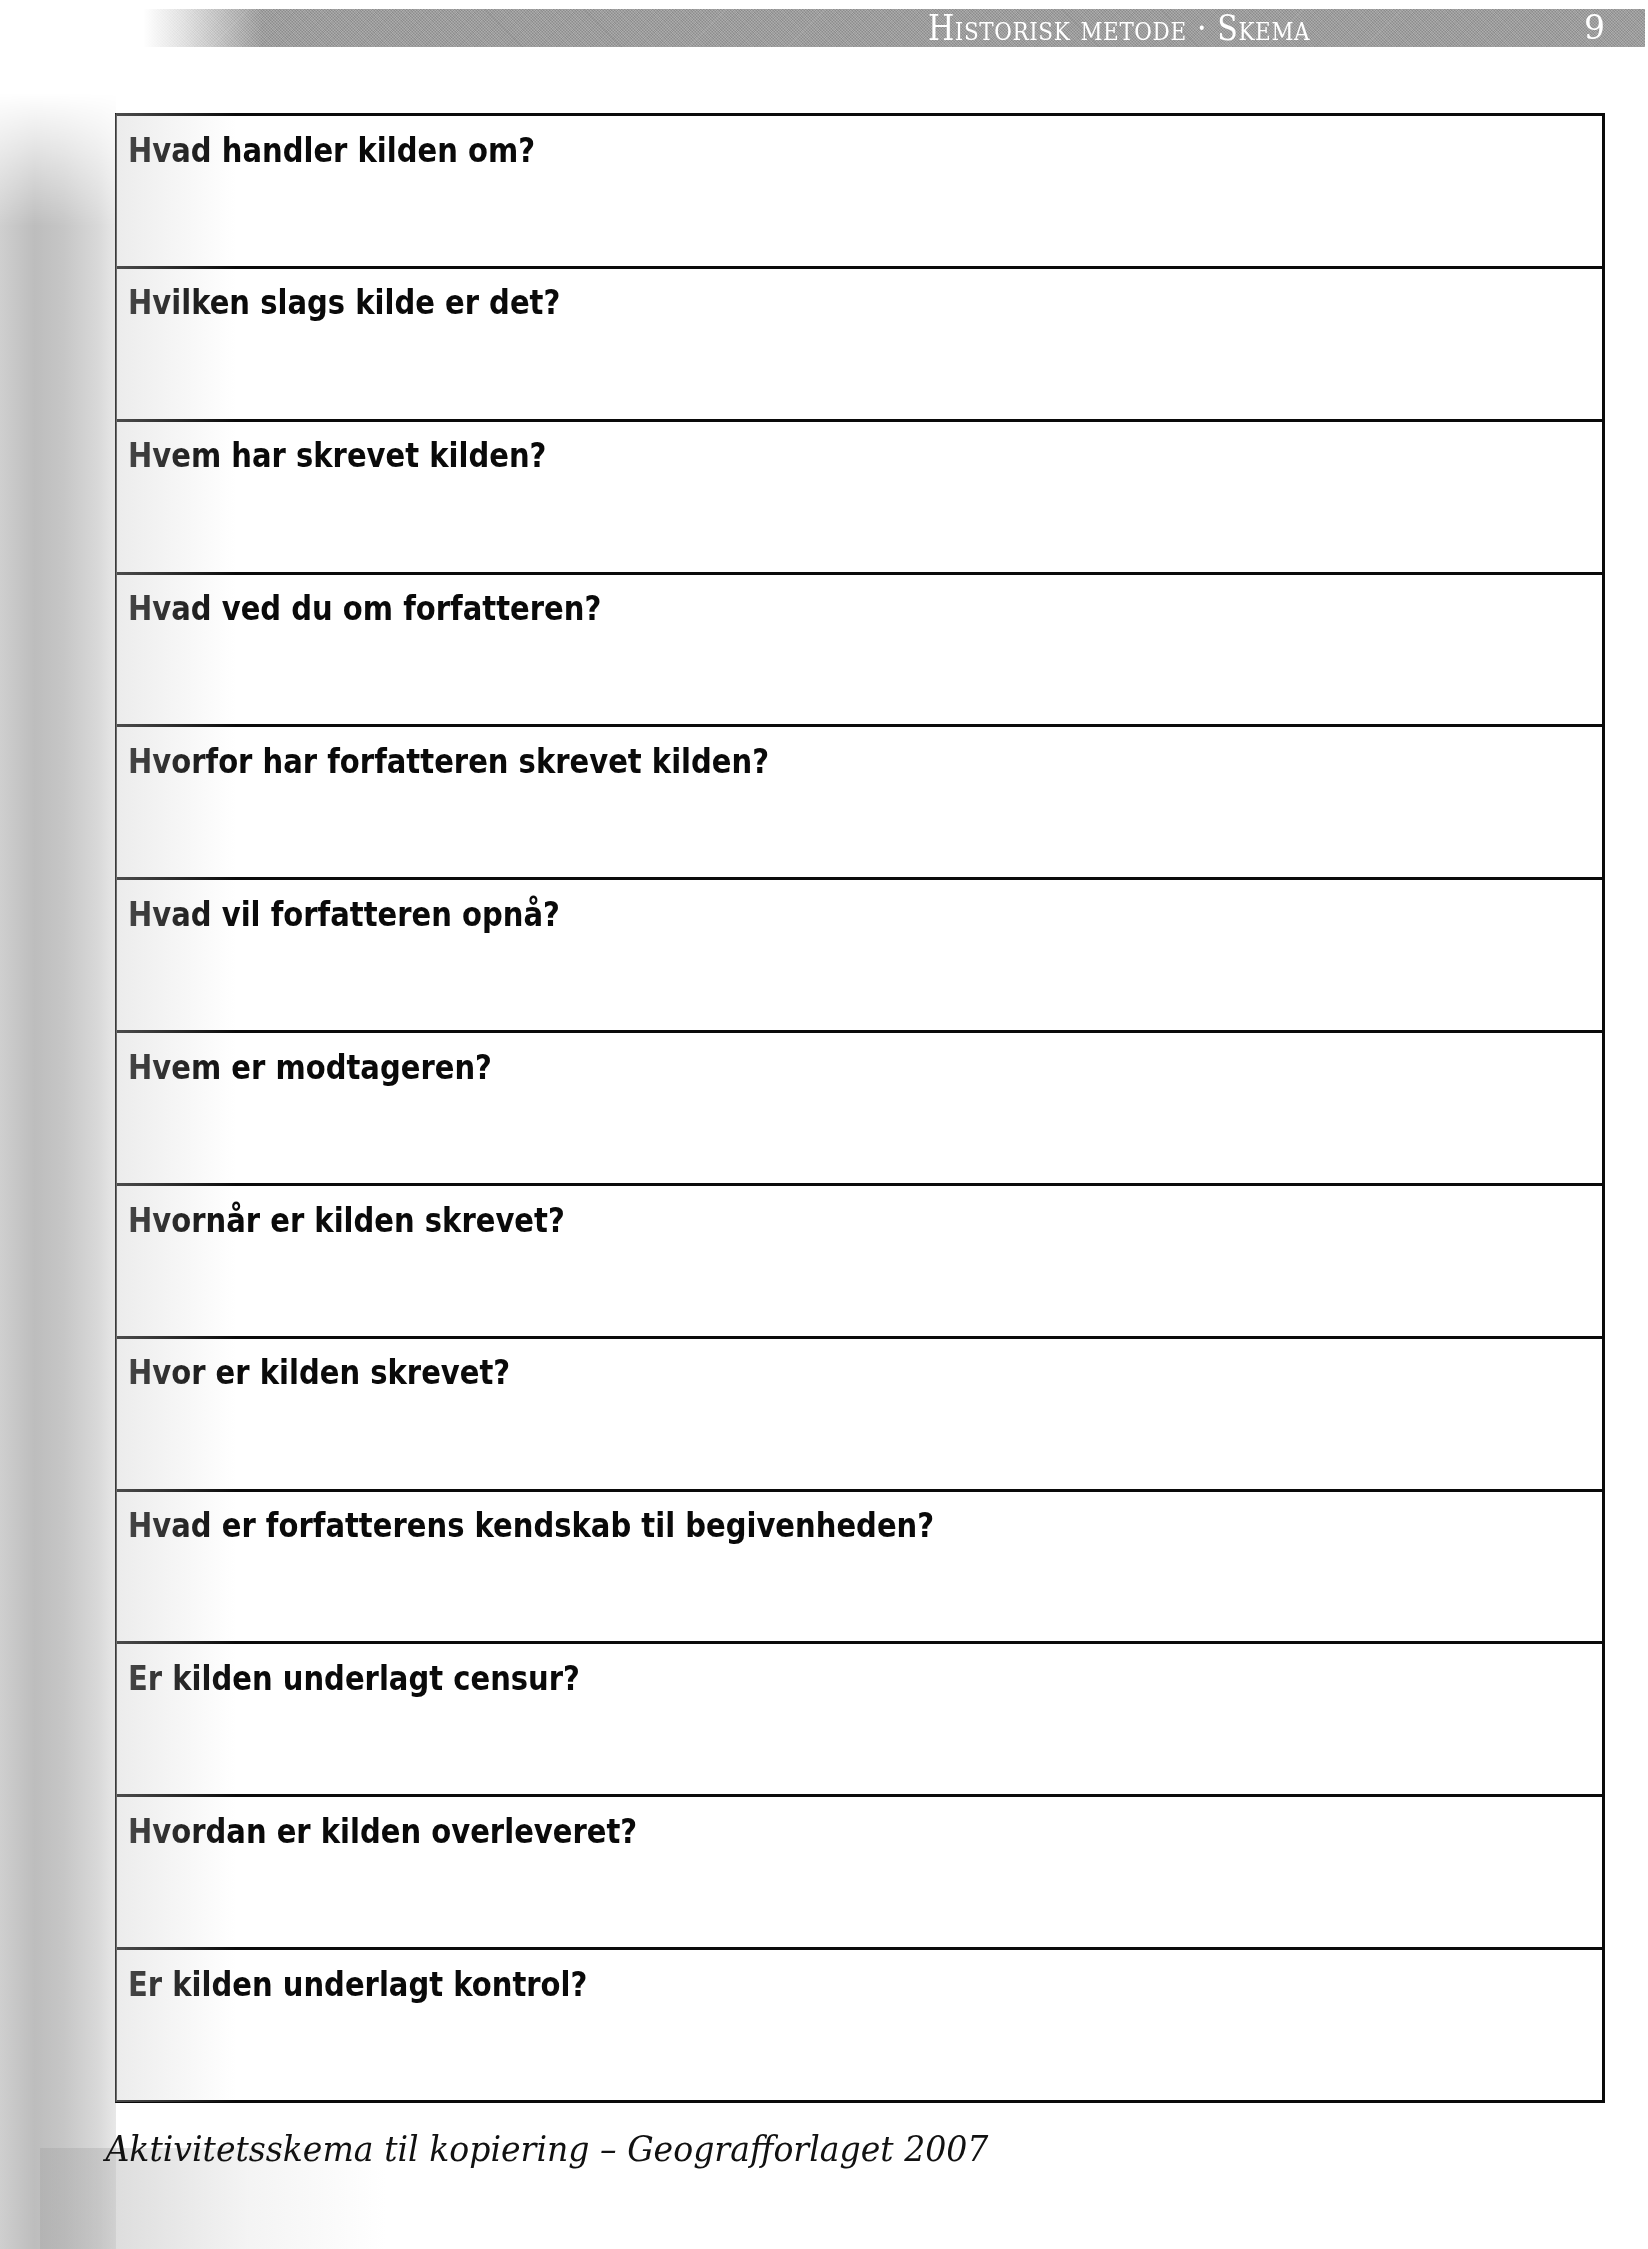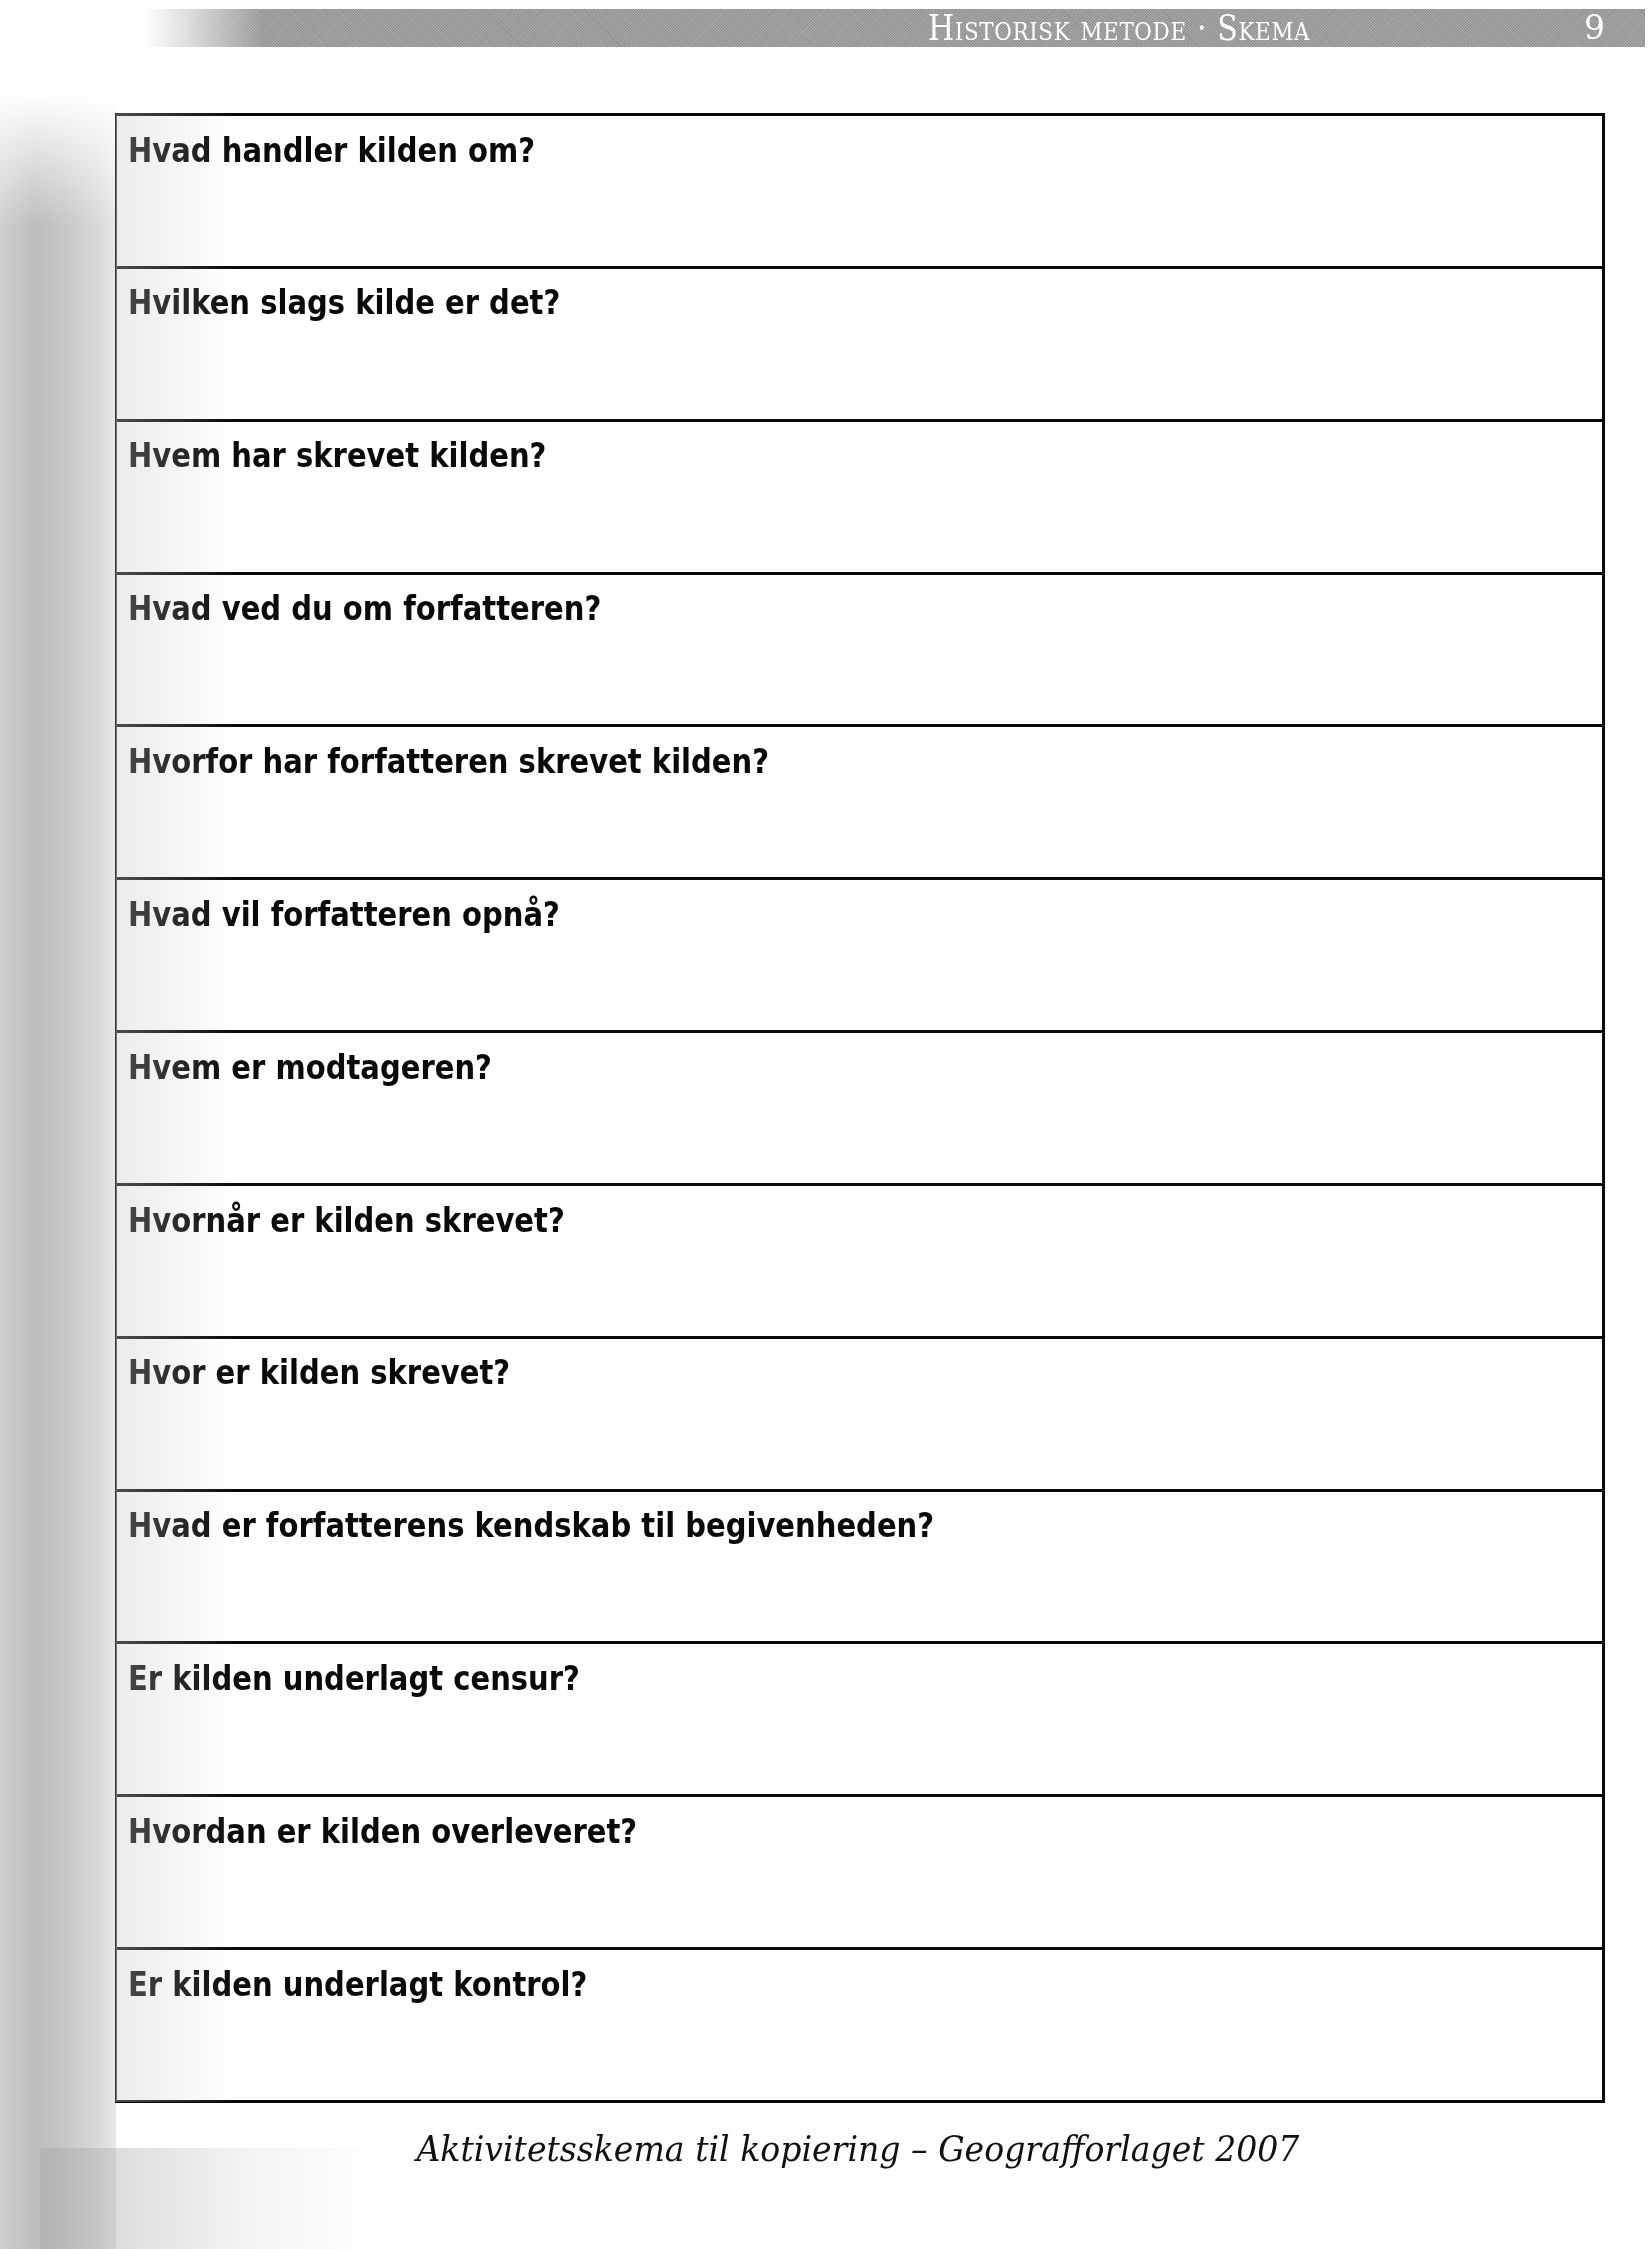--- a/index.html
+++ b/index.html
@@ -134,21 +134,20 @@
       color: #111;
       box-sizing: border-box;
     }
 
     
     .footer-text {
       position: absolute;
       left: 0;
       width: 1648px;
       top: 2128px;
-      text-align: center;
       font-family: "DejaVu Serif", serif;
       font-style: italic;
       font-size: 36px;
       color: #111111;
       white-space: nowrap;
       padding-left: 67px;
       box-sizing: border-box;
     }
     .footer-inner {
       display: inline-block;

